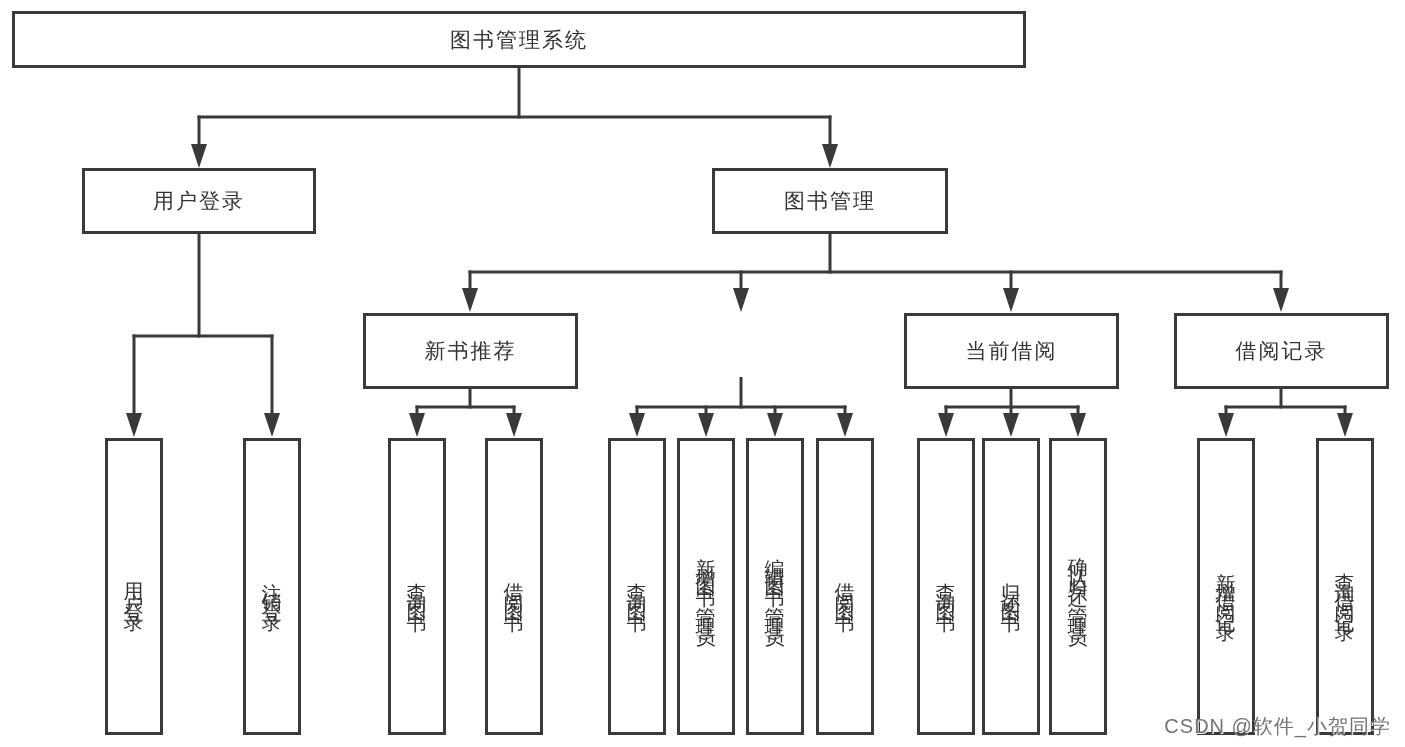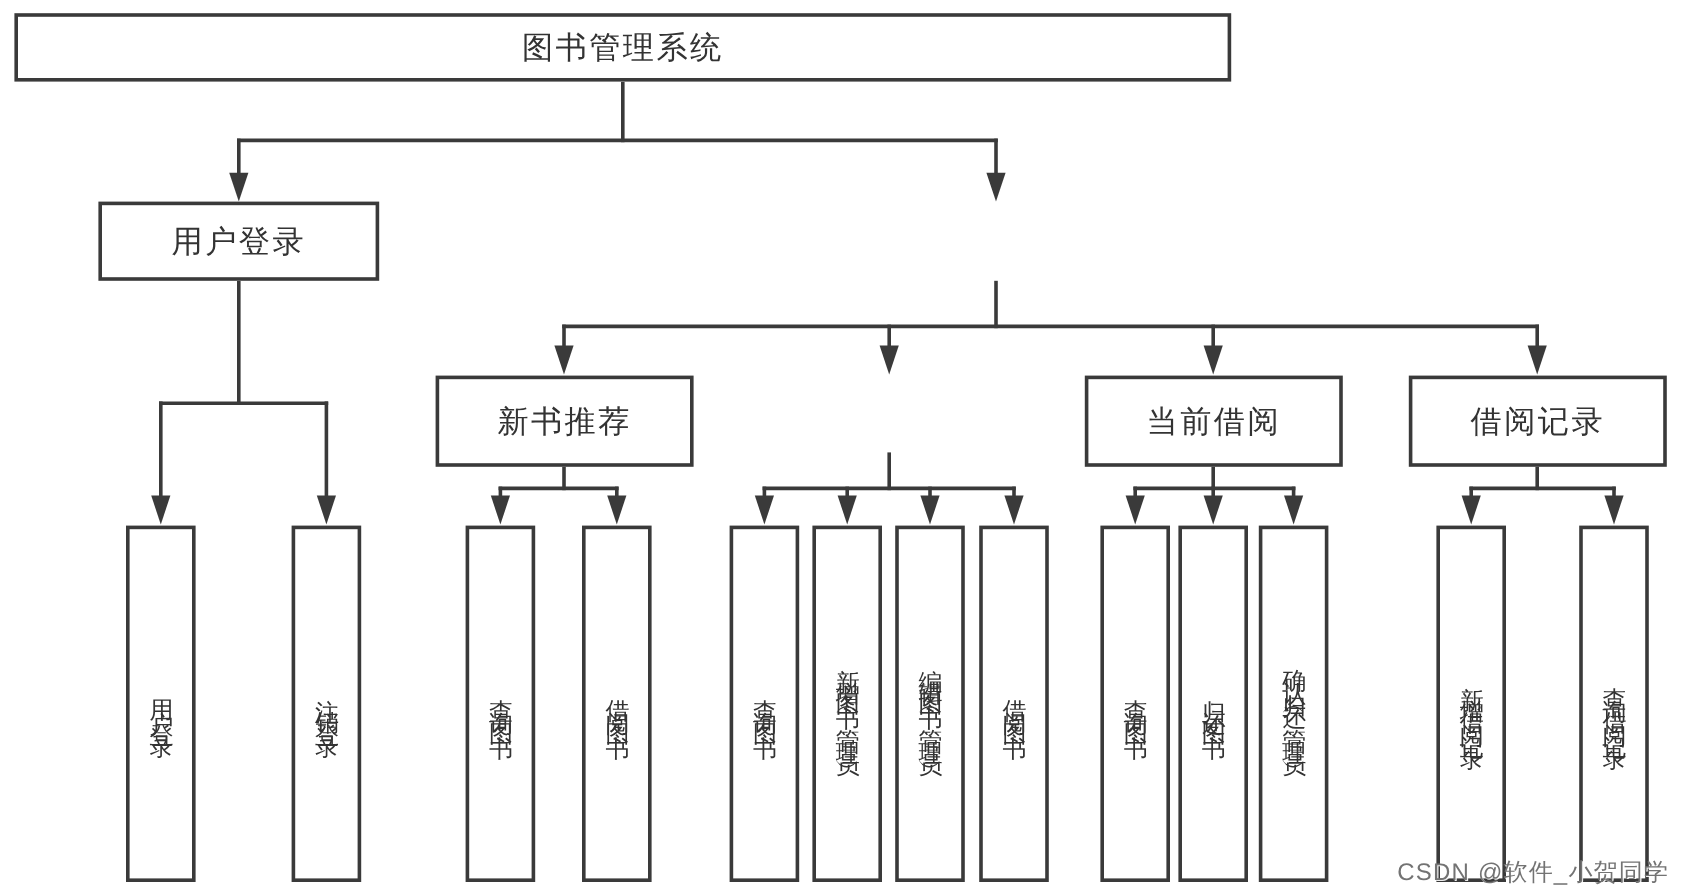--- a/index.html
+++ b/index.html
@@ -8,21 +8,21 @@
   .connectors{position:absolute;left:0;top:0;z-index:1;}
   .box{
     position:absolute;
     box-sizing:border-box;
     background:#ffffff;
     border:3px solid #3a3a3a;
     display:flex;align-items:center;justify-content:center;
     color:#333333;
     z-index:2;
   }
-  .h-box{font-size:26px;letter-spacing:2px;white-space:nowrap;}
+  .h-box{font-size:21px;letter-spacing:2px;white-space:nowrap;}
   .root{left:12px;top:11px;width:1014px;height:57px;}
   .lvl2{top:168px;height:66px;}
   .lvl3{top:313px;width:215px;height:76px;}
   .leaf{
     top:438px;width:58px;height:297px;
     writing-mode:vertical-rl;text-orientation:mixed;
     font-size:20px;letter-spacing:10px;line-height:1;
   }
   .watermark{
     position:absolute;right:14px;bottom:7px;z-index:5;
@@ -99,20 +99,21 @@
       <polygon points="1011,437 1003,413 1019,413"></polygon>
       <polygon points="1078,437 1070,413 1086,413"></polygon>
       <polygon points="1226,437 1218,413 1234,413"></polygon>
       <polygon points="1345,437 1337,413 1353,413"></polygon>
     </g>
   </svg>
 
   <div class="box h-box root">图书管理系统</div>
 
   <div class="box h-box lvl2" style="left:82px;width:234px;">用户登录</div>
+  <div class="box h-box lvl2" style="left:712px;width:236px;">图书管理</div>
 
   <div class="box h-box lvl3" style="left:363px;">新书推荐</div>
   <div class="box h-box lvl3" style="left:904px;">当前借阅</div>
   <div class="box h-box lvl3" style="left:1174px;">借阅记录</div>
 
   <div class="box leaf" style="left:105px;">用户登录</div>
   <div class="box leaf" style="left:243px;">注销登录</div>
 
   <div class="box leaf" style="left:388px;">查询图书</div>
   <div class="box leaf" style="left:485px;">借阅图书</div>

